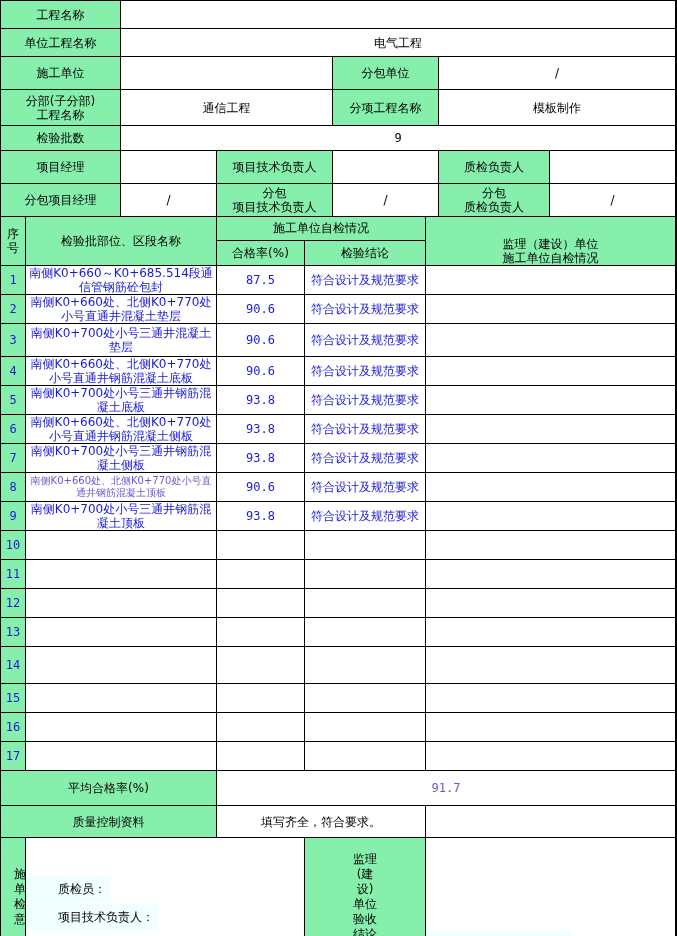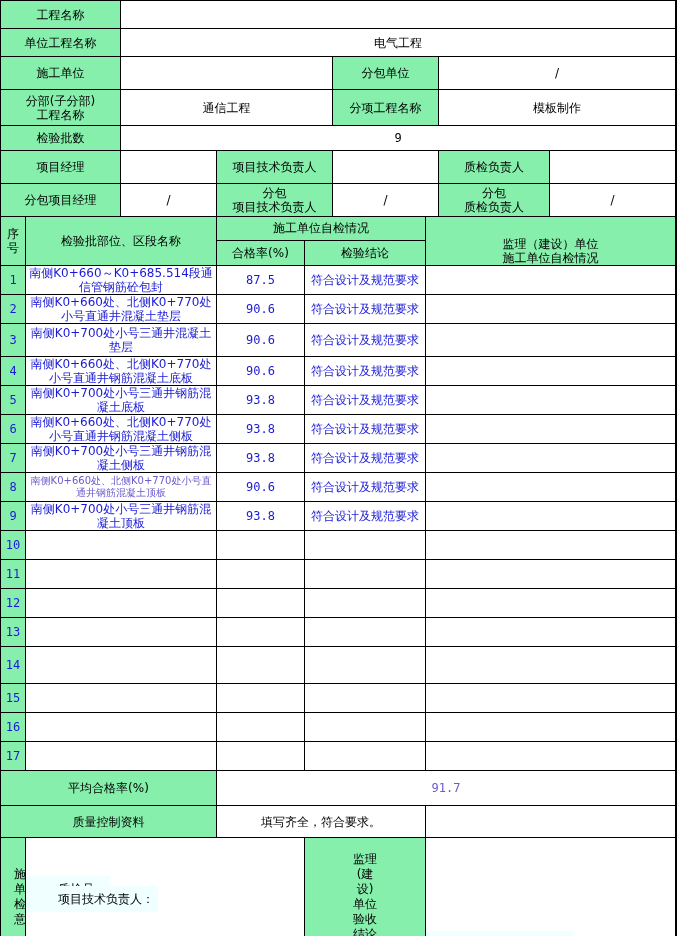--- a/index.html
+++ b/index.html
@@ -247,21 +247,21 @@
       <div class="vert" style="width:30px;margin-left:10px;">
         <div>施工</div>
         <div>单位</div>
         <div>检查</div>
         <div>意见</div>
       </div>
     </td>
     <td class="bottom-border" colspan="3" style="vertical-align:top;">
       <div class="sig-block" style="height:118px;">
         <div class="sig-line" style="top:38px;width:80px;">质检员：</div>
-        <div class="sig-line" style="top:48px;width:128px;">项目技术负责人：</div>
+        <div class="sig-line" style="top:66px;width:128px;">项目技术负责人：</div>
         <div class="date-line" style="left:92px;">年</div>
         <div class="date-line" style="left:138px;">月</div>
         <div class="date-line" style="left:180px;">日</div>
       </div>
     </td>
     <td class="lbl bottom-border" colspan="2" style="padding:0;">
       <div class="vert" style="width:30px;margin-left:auto;margin-right:auto;">
         <div>监理</div>
         <div>(建</div>
         <div>设)</div>

